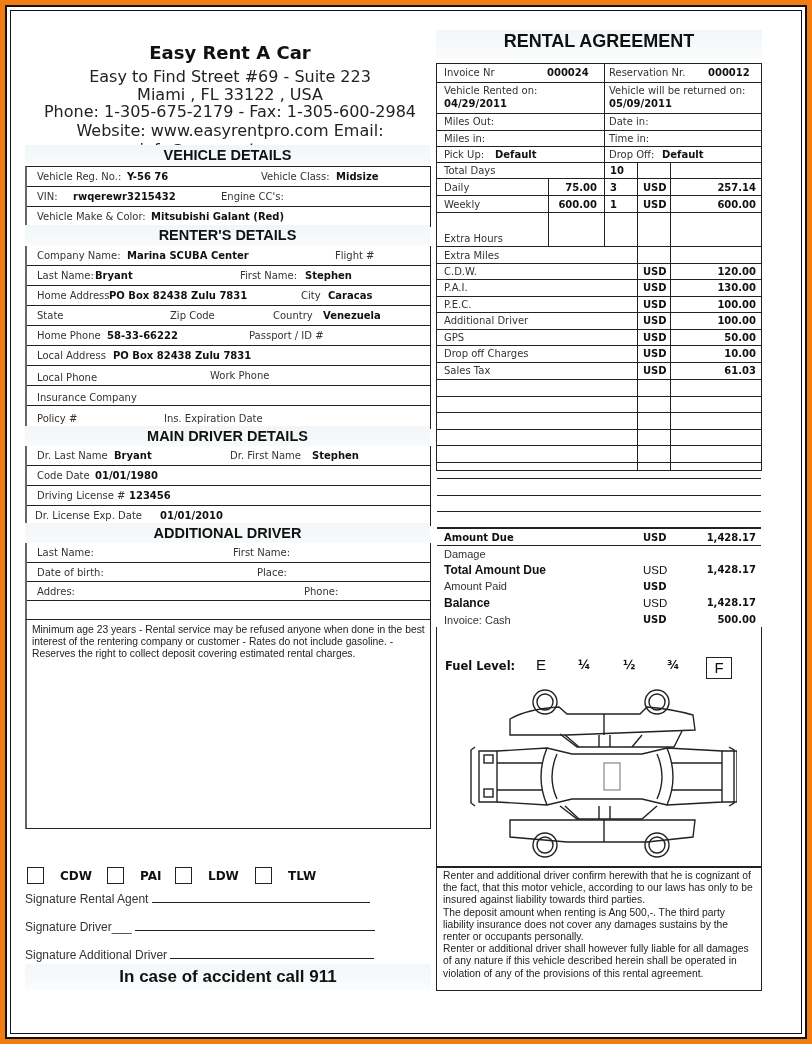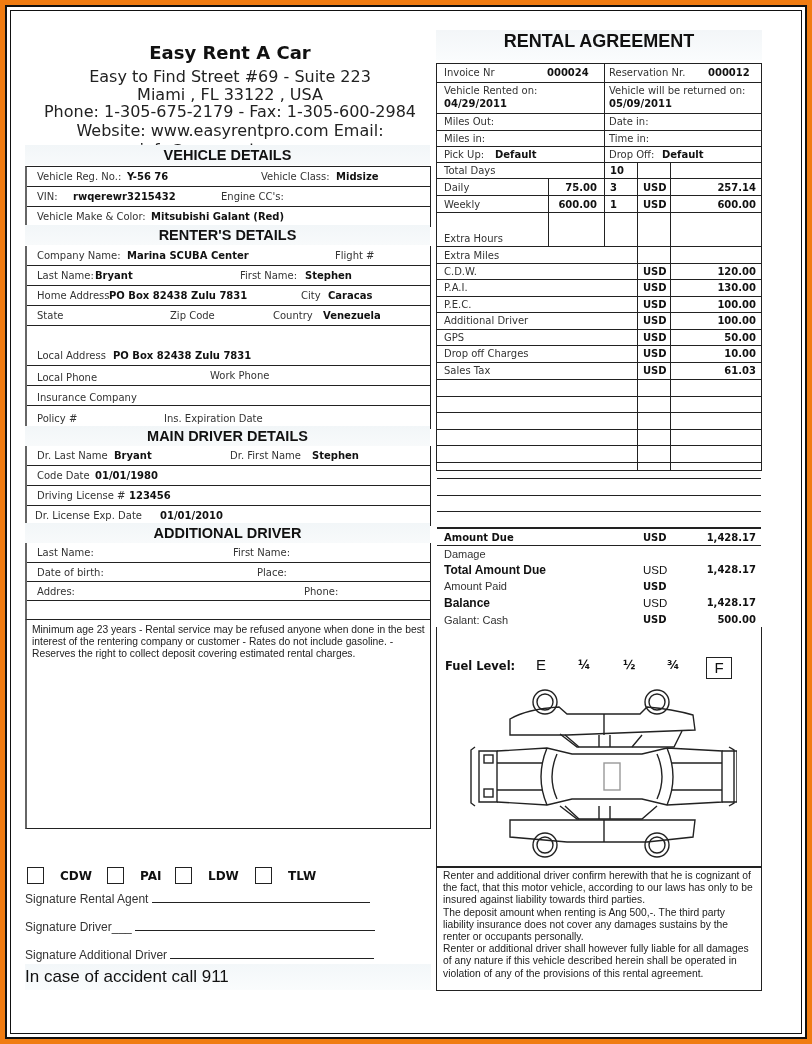--- a/index.html
+++ b/index.html
@@ -32,21 +32,21 @@
     .num { text-align: right; }
 
     .fuel-box { position: absolute; left: 436px; top: 627px; width: 326px; height: 240px; border: 1px solid #222; border-top: none; }
     .terms-right { position: absolute; left: 436px; top: 867px; width: 326px; height: 124px; border: 1px solid #222; font-family: "Liberation Sans", sans-serif; font-size: 10.3px; line-height: 12.2px; padding: 2px 6px; color: #222; }
     .notes-left { position: absolute; left: 25px; top: 619px; width: 406px; height: 210px; border: 1px solid #222; border-left: 2px solid #666; font-family: "Liberation Sans", sans-serif; font-size: 10.3px; line-height: 12.2px; padding: 4px 5px; color: #222; }
 
     .check-item { position: absolute; top: 867px; font-size: 12px; font-weight: bold; display: flex; align-items: center; gap: 16px; }
     .checkbox { display: inline-block; width: 17px; height: 17px; border: 1px solid #222; background: #fff; }
     .sig { position: absolute; left: 25px; font-family: "Liberation Sans", sans-serif; font-size: 12px; color: #333; white-space: nowrap; }
     .sig-line { display: inline-block; border-bottom: 1px solid #222; height: 10px; vertical-align: baseline; }
-    .accident { position: absolute; left: 25px; top: 964px; width: 406px; height: 26px; font-family: "Liberation Sans", sans-serif; font-weight: normal; font-size: 17px; line-height: 26px; background: linear-gradient(#f3f7f9, #fafcfd); }
+    .accident { position: absolute; left: 25px; top: 964px; width: 406px; height: 26px; text-align: center; font-family: "Liberation Sans", sans-serif; font-weight: bold; font-size: 17px; line-height: 26px; background: linear-gradient(#f3f7f9, #fafcfd); }
   </style>
 </head>
 <body>
 
 <div class="frame-orange"></div>
 <div class="frame-black1"></div>
 <div class="frame-black2"></div>
 
 <div class="abs company center company-name">Easy Rent A Car</div>
 <div class="abs company center company-line" style="top:67px">Easy to Find Street #69 - Suite 223</div>
@@ -91,20 +91,25 @@
     <span class="lbl" style="left:10px">Home Address</span>
     <span class="val" style="left:82px">PO Box 82438 Zulu 7831</span>
     <span class="lbl" style="left:274px">City</span>
     <span class="val" style="left:301px">Caracas</span>
   </div>
   <div class="lrow" style="top:60px">
     <span class="lbl" style="left:10px">State</span>
     <span class="lbl" style="left:143px">Zip Code</span>
     <span class="lbl" style="left:246px">Country</span>
     <span class="val" style="left:296px">Venezuela</span>
+  </div>
+  <div class="lrow" style="top:80px">
+    <span class="lbl" style="left:10px">Home Phone</span>
+    <span class="val" style="left:80px">58-33-66222</span>
+    <span class="lbl" style="left:222px">Passport / ID #</span>
   </div>
   <div class="lrow" style="top:100px">
     <span class="lbl" style="left:10px">Local Address</span>
     <span class="val" style="left:86px">PO Box 82438 Zulu 7831</span>
   </div>
   <div class="lrow" style="top:120px">
     <span class="lbl" style="left:10px;top:6px">Local Phone</span>
     <span class="lbl" style="left:183px;top:4px">Work Phone</span>
   </div>
   <div class="lrow" style="top:140px">
@@ -310,21 +315,21 @@
   <div class="rrow" style="top:515px;height:16px;border-bottom:none">
     <span class="lbl" style="left:7px;top:1px;font-family:'Liberation Sans',sans-serif;font-size:11px">Amount Paid</span>
     <span class="val" style="left:206px;top:2px">USD</span>
   </div>
   <div class="rrow" style="top:531px;height:17px;border-bottom:none">
     <span class="val" style="left:7px;top:1px;font-family:'Liberation Sans',sans-serif;font-size:12px">Balance</span>
     <span class="val" style="left:206px;top:2px;font-family:'Liberation Sans',sans-serif;font-size:11.5px;font-weight:normal">USD</span>
     <span class="val num" style="right:5px;top:2px">1,428.17</span>
   </div>
   <div class="rrow" style="top:548px;height:16px;border-bottom:none">
-    <span class="lbl" style="left:7px;top:2px;font-family:'Liberation Sans',sans-serif;font-size:11px">Galant:  Cash</span>
+    <span class="lbl" style="left:7px;top:2px;font-family:'Liberation Sans',sans-serif;font-size:11px">Invoice:  Cash</span>
     <span class="val" style="left:206px;top:2px">USD</span>
     <span class="val num" style="right:5px;top:2px">500.00</span>
   </div>
 
   <div class="vline" style="left:200px;top:99px;bottom:0"></div>
   <div class="vline" style="left:233px;top:99px;bottom:0"></div>
 </div>
 
 <div class="fuel-box">
   <div class="abs" style="left:8px;top:32px;font-size:11.5px;font-weight:bold">Fuel Level:</div>

